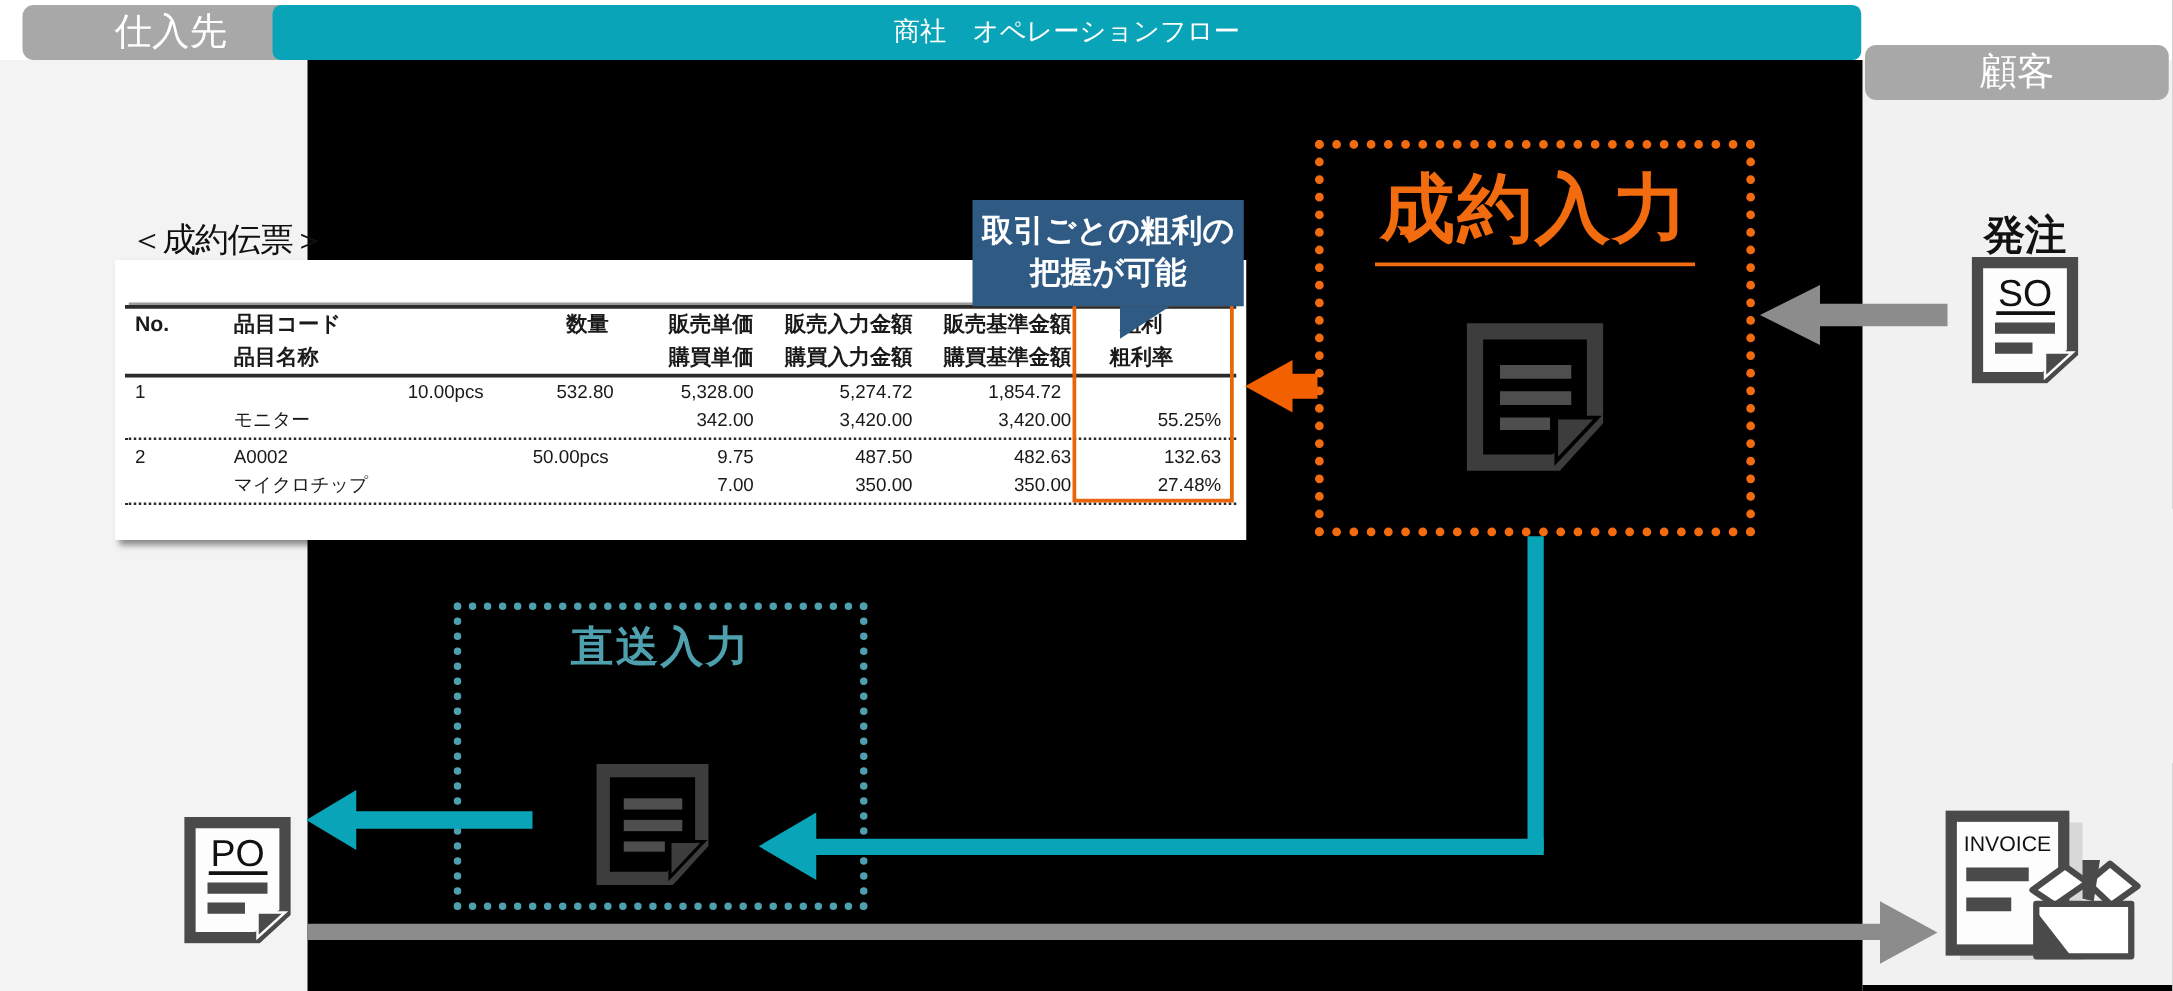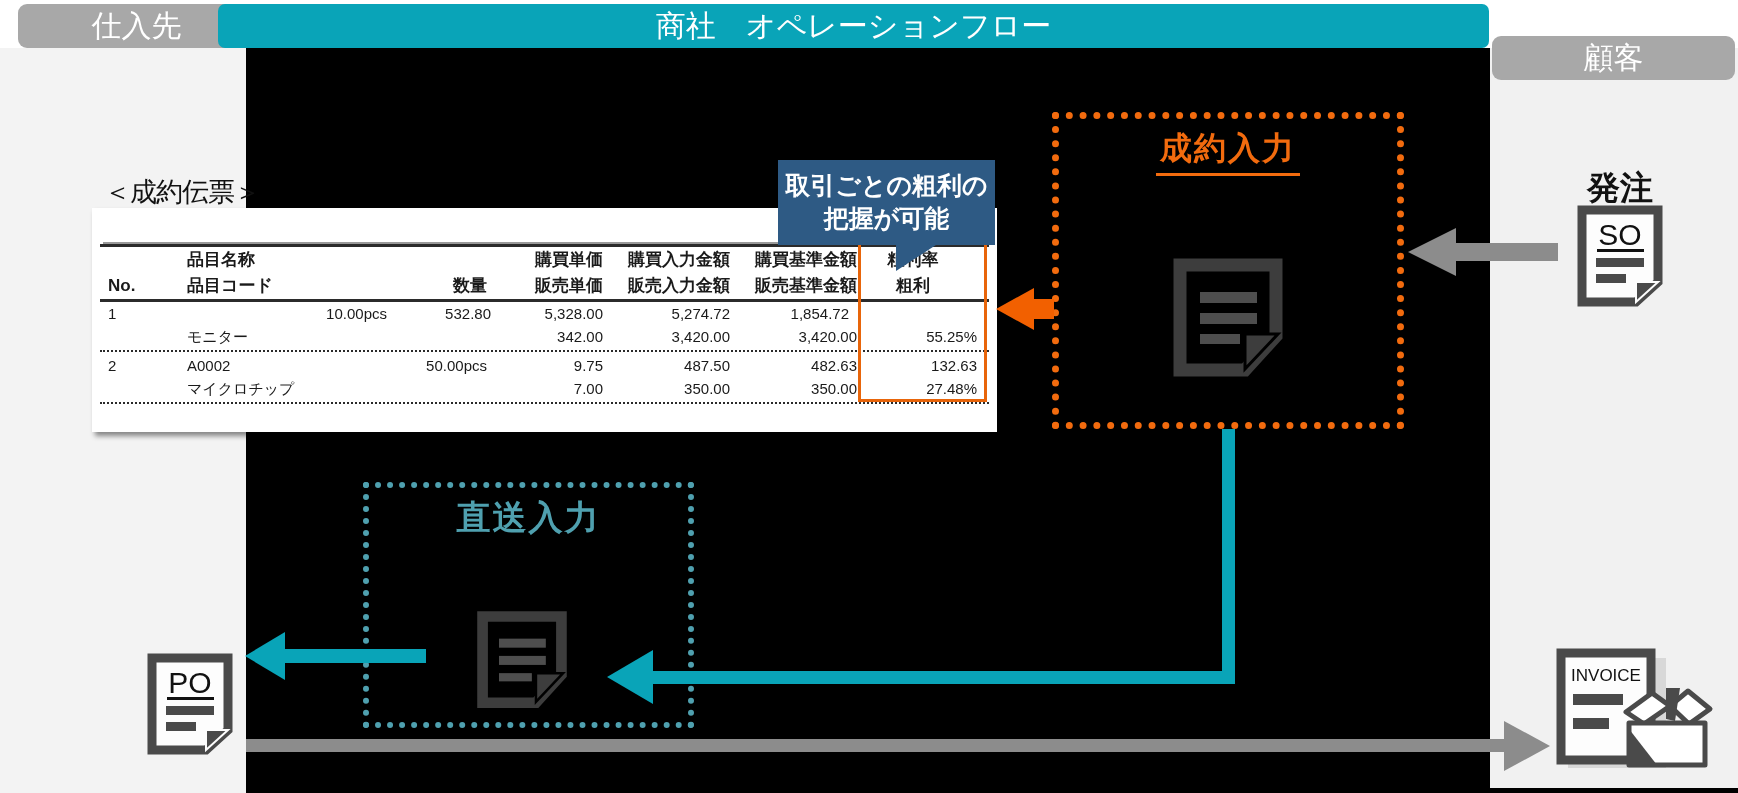--- a/index.html
+++ b/index.html
@@ -11,21 +11,21 @@
   .region-left{position:absolute;left:0;top:48px;width:246px;height:745px;background:#f3f3f3;}
   .region-right{position:absolute;left:1490px;top:48px;width:248px;height:740px;background:#f1f1f1;}
   .center-panel{position:absolute;left:246px;top:48px;width:1244px;height:745px;background:#000000;}
   .bottom-strip{position:absolute;left:1490px;top:788px;width:248px;height:5px;background:#000000;}
   
   .tab{position:absolute;top:4px;height:44px;border-radius:9px;background:#a8a8a8;
        color:#ffffff;font-size:30px;text-align:center;line-height:44px;}
   .tab-left{left:18px;width:237px;}
   .tab-right{left:1492px;width:243px;margin-top:32px;}
   .header-bar{position:absolute;left:218px;top:4px;width:1271px;height:44px;border-radius:7px;
-       background:#09a4b8;color:#ffffff;font-size:30px;text-align:center;line-height:44px;}
+       background:#09a4b8;color:#ffffff;font-size:21px;text-align:center;line-height:44px;}
   
   .slip-caption{position:absolute;left:104px;top:174px;font-size:27px;color:#111111;letter-spacing:-1px;}
   .slip-panel{position:absolute;left:92px;top:208px;width:905px;height:224px;background:#ffffff;
        box-shadow:3px 4px 5px rgba(0,0,0,0.45);}
   .slip-table{position:absolute;left:8px;top:36px;width:889px;color:#1a1a1a;}
   .trow{display:grid;grid-template-columns:45px 250px 100px 112px 127px 127px 128px;}
   .trow.hdr{font-weight:bold;font-size:17px;line-height:26px;}
   .trow.val{font-size:15px;line-height:23px;}
   .hdr-block{border-top:3px solid #2b2b2b;border-bottom:3px solid #2b2b2b;box-shadow:0 -5px 0 -3px #9a9a9a;}
   .c1{padding-left:8px;}
@@ -40,21 +40,21 @@
        border:3px solid #e8650a;box-sizing:border-box;}
   
   .callout{position:absolute;left:778px;top:117px;width:217px;height:85px;background:#2e5a84;
        color:#ffffff;font-weight:bold;font-size:25px;text-align:center;line-height:33px;padding-top:9px;
        box-sizing:border-box;margin-top:43px;}
   .callout-tail{position:absolute;left:118px;top:100%;width:0;height:0;
        border-top:26px solid #2e5a84;border-right:40px solid transparent;}
   
   .flow-box{position:absolute;box-sizing:border-box;text-align:center;}
   .box-contract{left:1052px;top:112px;width:352px;height:317px;border:7px dotted #f26b0e;}
-  .box-contract .box-title{display:inline-block;margin-top:8px;font-size:32px;font-weight:bold;color:#f26b0e;
+  .box-contract .box-title{display:inline-block;margin-top:8px;font-size:60px;font-weight:bold;color:#f26b0e;
        border-bottom:3px solid #f26b0e;padding:0 4px 2px 4px;letter-spacing:2px;}
   .box-direct{left:363px;top:482px;width:331px;height:246px;border:6px dotted #4fa0af;}
   .box-direct .box-title{display:inline-block;margin-top:7px;font-size:34px;font-weight:bold;color:#4fa0af;letter-spacing:2px;}
   
   .shaft{position:absolute;}
   .head{position:absolute;width:0;height:0;}
   
   .conn-vert{left:1222px;top:429px;width:13px;height:252px;background:#09a4b8;}
   .conn-horiz{left:650px;top:671px;width:585px;height:13px;background:#09a4b8;}
   .conn-head{left:607px;top:650px;border-right:46px solid #09a4b8;
@@ -99,38 +99,38 @@
   </div>
   <div class="tab tab-right">
     <span>顧客</span>
   </div>
 
   <div class="slip-caption">＜成約伝票＞</div>
 
   <div class="slip-panel">
     <div class="slip-table">
       <div class="hdr-block">
+        <div class="trow hdr">
+          <div class="c1">No.</div>
+          <div class="c2">品目コード</div>
+          <div class="c3">数量</div>
+          <div class="c4">販売単価</div>
+          <div class="c5">販売入力金額</div>
+          <div class="c6">販売基準金額</div>
+          <div class="c7h">粗利</div>
+        </div>
         <div class="trow hdr">
           <div class="c1"></div>
           <div class="c2">品目名称</div>
           <div class="c3"></div>
           <div class="c4">購買単価</div>
           <div class="c5">購買入力金額</div>
           <div class="c6">購買基準金額</div>
           <div class="c7h">粗利率</div>
         </div>
-        <div class="trow hdr">
-          <div class="c1">No.</div>
-          <div class="c2">品目コード</div>
-          <div class="c3">数量</div>
-          <div class="c4">販売単価</div>
-          <div class="c5">販売入力金額</div>
-          <div class="c6">販売基準金額</div>
-          <div class="c7h">粗利</div>
-        </div>
       </div>
 
       <div class="trow val">
         <div class="c1">1</div>
         <div class="c3">10.00pcs</div>
         <div class="c4">532.80</div>
         <div class="c5">5,328.00</div>
         <div class="c6">5,274.72</div>
         <div class="c7">1,854.72</div>
       </div>

